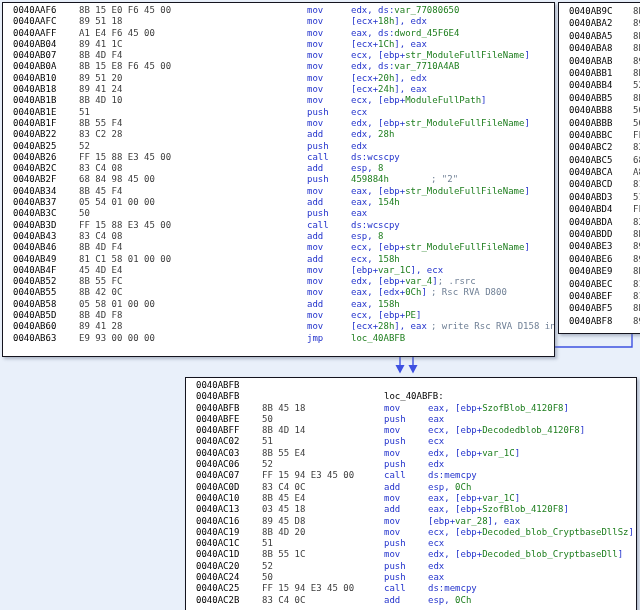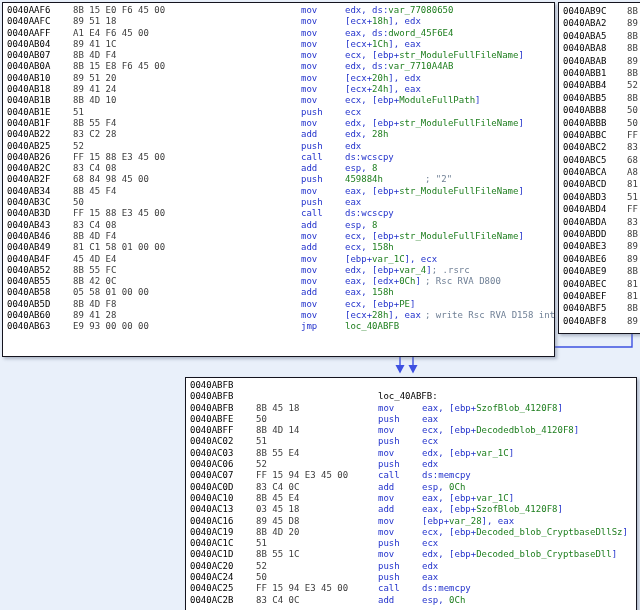--- a/index.html
+++ b/index.html
@@ -6,21 +6,21 @@
   #canvas{
     position:relative;width:640px;height:610px;overflow:hidden;
     background:var(--canvas_bg,#e9f0fa);
     font-family:"DejaVu Sans Mono",monospace;font-size:9px;
   }
   #edges{position:absolute;left:0;top:0;z-index:1;pointer-events:none;}
   .block{
     position:absolute;z-index:2;background:var(--node_bg,#fff);
     border:1px solid var(--node_border,#101018);
     box-shadow:2px 2px 3px rgba(100,110,135,.45);
-    overflow:hidden;padding:2px 0 0 4px;box-sizing:border-box;
+    overflow:hidden;padding:2px 0 0 10px;box-sizing:border-box;
   }
   .b1{left:2px;top:2px;width:553px;height:355px;}
   .b2{left:558px;top:2px;width:290px;height:332px;}
   .b3{left:185px;top:377px;width:452px;height:246px;}
   .line{height:11.3px;line-height:11.3px;white-space:pre;}
   .b2 .line{height:12.4px;line-height:12.4px;}
   .line span{display:inline-block;vertical-align:top;white-space:pre;}
   .addr{width:66px;color:var(--address,#000);}
   .b2 .addr{width:64px;}
   .bytes{color:var(--bytes,#3c3c3c);}
@@ -57,20 +57,21 @@
       <div class="line"><span class="addr">0040AB18</span><span class="bytes">89 41 24</span><span class="mnem">mov</span><span class="ops"><span class="t-c">[ecx+</span><span class="t-u">24h</span><span class="t-c">], eax</span></span></div>
       <div class="line"><span class="addr">0040AB1B</span><span class="bytes">8B 4D 10</span><span class="mnem">mov</span><span class="ops"><span class="t-c">ecx, [ebp+</span><span class="t-n">ModuleFullPath</span><span class="t-c">]</span></span></div>
       <div class="line"><span class="addr">0040AB1E</span><span class="bytes">51</span><span class="mnem">push</span><span class="ops"><span class="t-c">ecx</span></span></div>
       <div class="line"><span class="addr">0040AB1F</span><span class="bytes">8B 55 F4</span><span class="mnem">mov</span><span class="ops"><span class="t-c">edx, [ebp+</span><span class="t-n">str_ModuleFullFileName</span><span class="t-c">]</span></span></div>
       <div class="line"><span class="addr">0040AB22</span><span class="bytes">83 C2 28</span><span class="mnem">add</span><span class="ops"><span class="t-c">edx, </span><span class="t-u">28h</span></span></div>
       <div class="line"><span class="addr">0040AB25</span><span class="bytes">52</span><span class="mnem">push</span><span class="ops"><span class="t-c">edx</span></span></div>
       <div class="line"><span class="addr">0040AB26</span><span class="bytes">FF 15 88 E3 45 00</span><span class="mnem">call</span><span class="ops"><span class="t-c">ds:</span><span class="t-i">wcscpy</span></span></div>
       <div class="line"><span class="addr">0040AB2C</span><span class="bytes">83 C4 08</span><span class="mnem">add</span><span class="ops"><span class="t-c">esp, </span><span class="t-u">8</span></span></div>
       <div class="line"><span class="addr">0040AB2F</span><span class="bytes">68 84 98 45 00</span><span class="mnem">push</span><span class="ops"><span class="t-u">459884h</span></span><span class="cm">; "2"</span></div>
       <div class="line"><span class="addr">0040AB34</span><span class="bytes">8B 45 F4</span><span class="mnem">mov</span><span class="ops"><span class="t-c">eax, [ebp+</span><span class="t-n">str_ModuleFullFileName</span><span class="t-c">]</span></span></div>
+      <div class="line"><span class="addr">0040AB37</span><span class="bytes">05 54 01 00 00</span><span class="mnem">add</span><span class="ops"><span class="t-c">eax, </span><span class="t-u">154h</span></span></div>
       <div class="line"><span class="addr">0040AB3C</span><span class="bytes">50</span><span class="mnem">push</span><span class="ops"><span class="t-c">eax</span></span></div>
       <div class="line"><span class="addr">0040AB3D</span><span class="bytes">FF 15 88 E3 45 00</span><span class="mnem">call</span><span class="ops"><span class="t-c">ds:</span><span class="t-i">wcscpy</span></span></div>
       <div class="line"><span class="addr">0040AB43</span><span class="bytes">83 C4 08</span><span class="mnem">add</span><span class="ops"><span class="t-c">esp, </span><span class="t-u">8</span></span></div>
       <div class="line"><span class="addr">0040AB46</span><span class="bytes">8B 4D F4</span><span class="mnem">mov</span><span class="ops"><span class="t-c">ecx, [ebp+</span><span class="t-n">str_ModuleFullFileName</span><span class="t-c">]</span></span></div>
       <div class="line"><span class="addr">0040AB49</span><span class="bytes">81 C1 58 01 00 00</span><span class="mnem">add</span><span class="ops"><span class="t-c">ecx, </span><span class="t-u">158h</span></span></div>
       <div class="line"><span class="addr">0040AB4F</span><span class="bytes">45 4D E4</span><span class="mnem">mov</span><span class="ops"><span class="t-c">[ebp+</span><span class="t-n">var_1C</span><span class="t-c">], ecx</span></span></div>
       <div class="line"><span class="addr">0040AB52</span><span class="bytes">8B 55 FC</span><span class="mnem">mov</span><span class="ops"><span class="t-c">edx, [ebp+</span><span class="t-n">var_4</span><span class="t-c">]</span></span><span class="cm">; .rsrc</span></div>
       <div class="line"><span class="addr">0040AB55</span><span class="bytes">8B 42 0C</span><span class="mnem">mov</span><span class="ops"><span class="t-c">eax, [edx+</span><span class="t-u">0Ch</span><span class="t-c">]</span></span><span class="cm">; Rsc RVA D800</span></div>
       <div class="line"><span class="addr">0040AB58</span><span class="bytes">05 58 01 00 00</span><span class="mnem">add</span><span class="ops"><span class="t-c">eax, </span><span class="t-u">158h</span></span></div>
       <div class="line"><span class="addr">0040AB5D</span><span class="bytes">8B 4D F8</span><span class="mnem">mov</span><span class="ops"><span class="t-c">ecx, [ebp+</span><span class="t-n">PE</span><span class="t-c">]</span></span></div>

